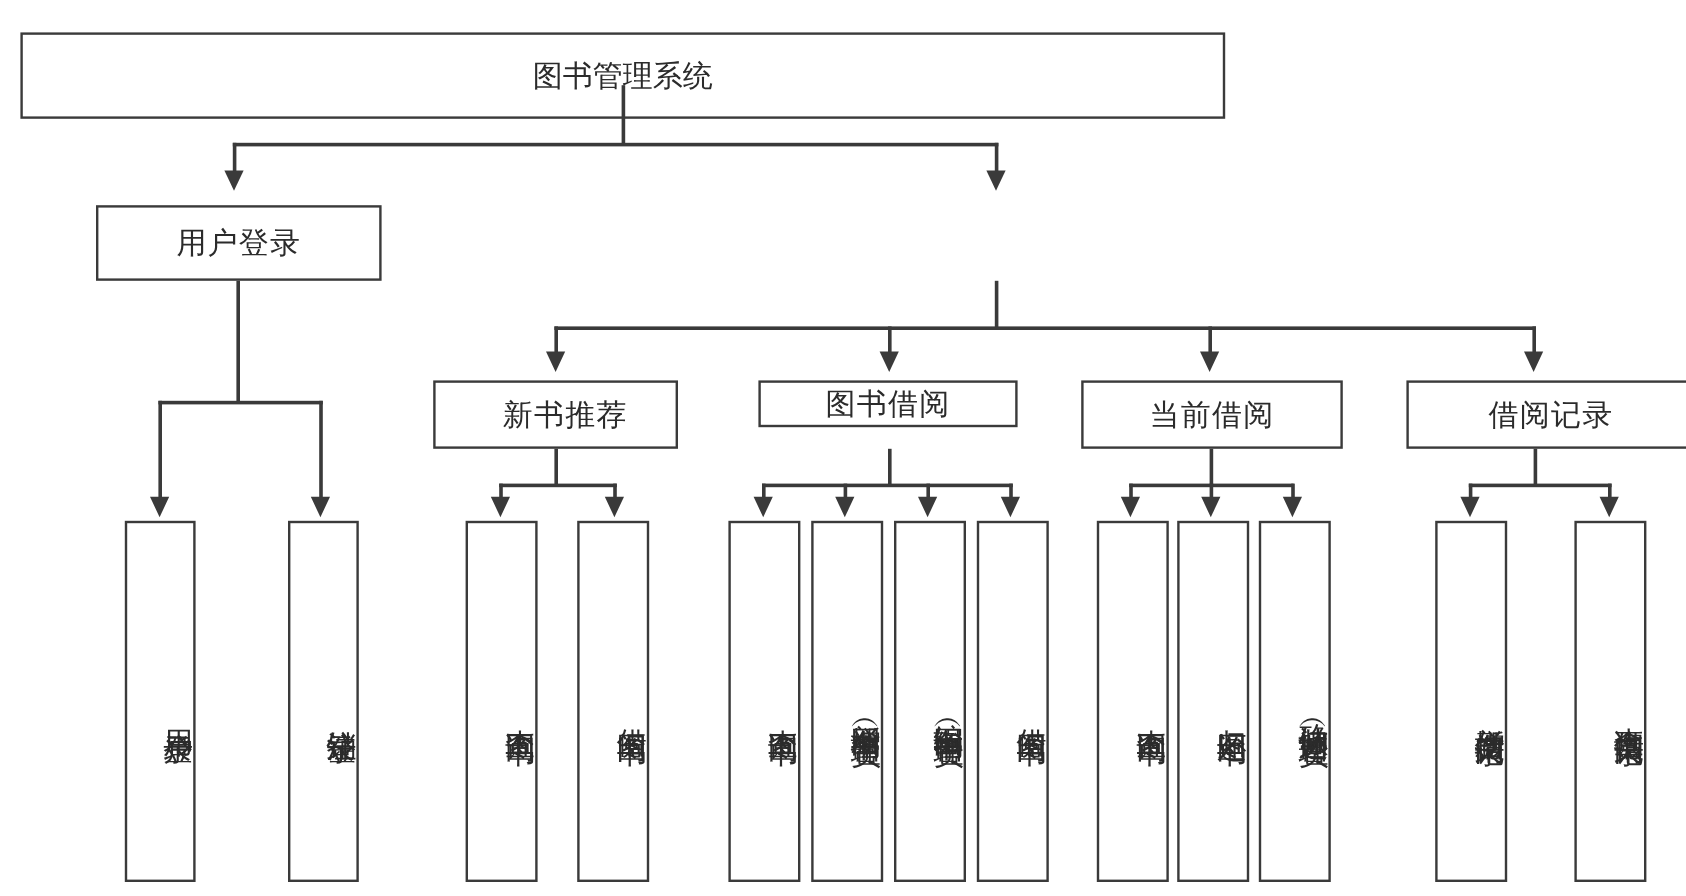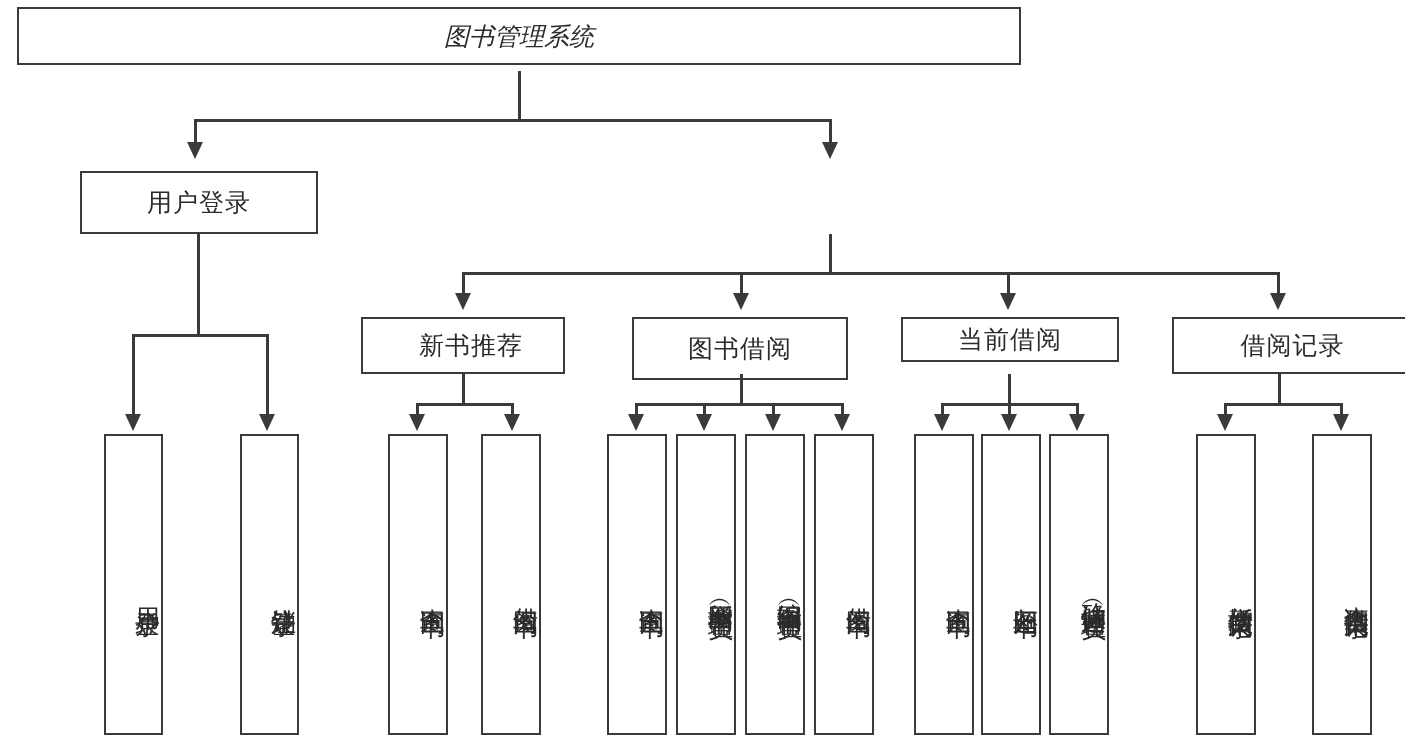--- a/index.html
+++ b/index.html
@@ -53,21 +53,21 @@
     color:#c9c9c9;
     white-space:nowrap;
     letter-spacing:0.5px;
   }
 </style>
 </head>
 <body>
 
 <div id="canvas">
 
-  <div class="node root" style="left:17px;top:7px;width:1004px;height:58px;font-style:italic;">
+  <div class="node root" style="left:17px;top:27px;width:1004px;height:72px;">
     <span>图书管理系统</span>
   </div>
 
   <div class="ln v" style="left:518px;top:71px;height:50px;"></div>
 
   <div class="ln h" style="left:194px;top:119px;width:638px;"></div>
   <div class="ln v" style="left:194px;top:119px;height:25px;"></div>
   <div class="ln v" style="left:829px;top:119px;height:25px;"></div>
   <div class="arrow" style="left:187px;top:142px;"></div>
   <div class="arrow" style="left:822px;top:142px;"></div>
@@ -97,24 +97,24 @@
   <div class="ln v" style="left:1007px;top:272px;height:23px;"></div>
   <div class="ln v" style="left:1277px;top:272px;height:23px;"></div>
   <div class="arrow" style="left:455px;top:293px;"></div>
   <div class="arrow" style="left:733px;top:293px;"></div>
   <div class="arrow" style="left:1000px;top:293px;"></div>
   <div class="arrow" style="left:1270px;top:293px;"></div>
 
   <div class="node h" style="left:361px;top:317px;width:204px;height:57px;padding-left:16px;">
     <span>新书推荐</span>
   </div>
-  <div class="node h" style="left:632px;top:317px;width:216px;height:63px;">
+  <div class="node h" style="left:632px;top:317px;width:216px;height:39px;">
     <span>图书借阅</span>
   </div>
-  <div class="node h" style="left:901px;top:317px;width:218px;height:45px;">
+  <div class="node h" style="left:901px;top:317px;width:218px;height:57px;">
     <span>当前借阅</span>
   </div>
   <div class="node h" style="left:1172px;top:317px;width:241px;height:57px;">
     <span>借阅记录</span>
   </div>
 
   <div class="ln v" style="left:462px;top:374px;height:31px;"></div>
   <div class="ln h" style="left:416px;top:403px;width:98px;"></div>
   <div class="ln v" style="left:416px;top:403px;height:13px;"></div>
   <div class="ln v" style="left:511px;top:403px;height:13px;"></div>

